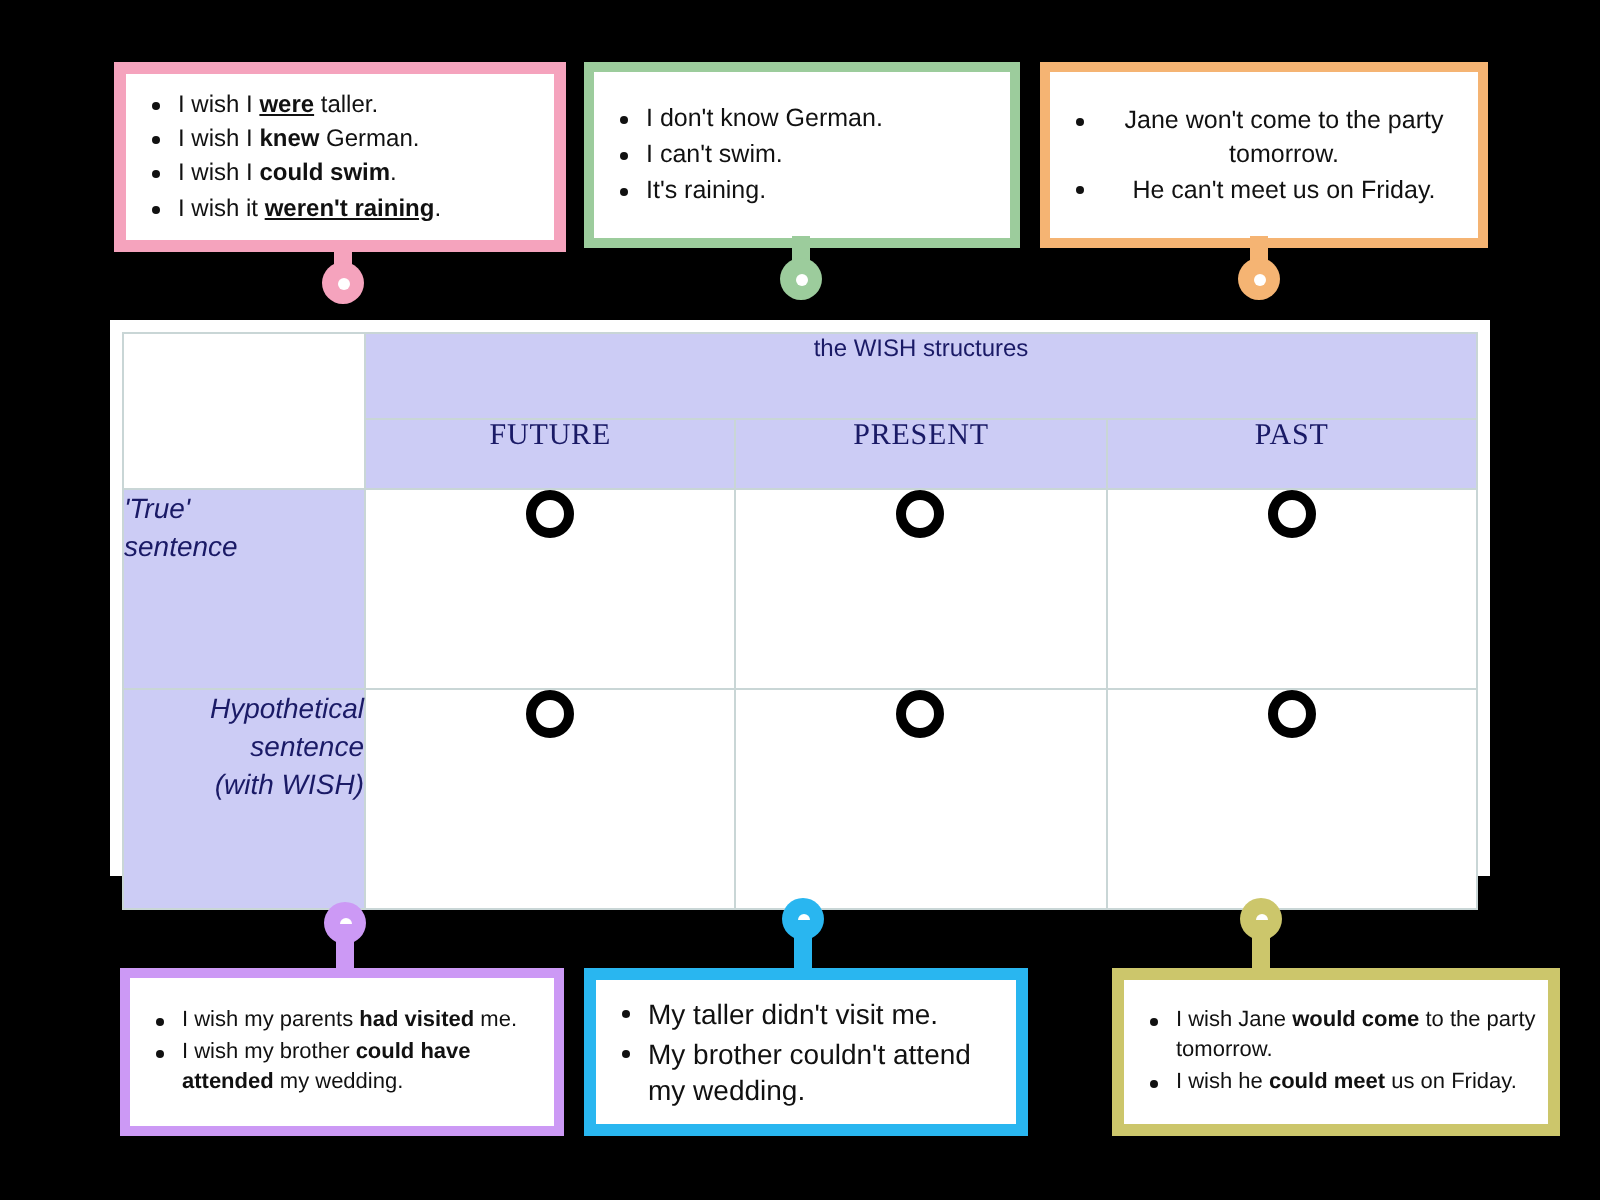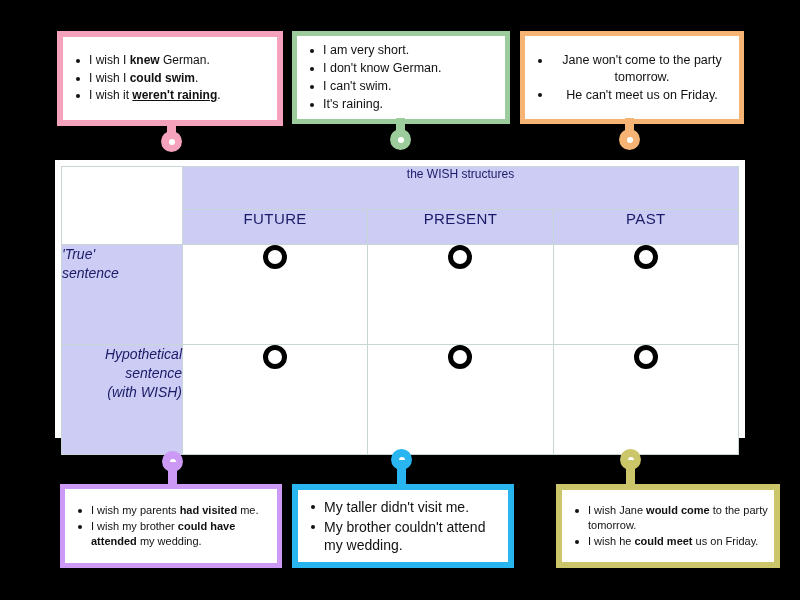--- a/index.html
+++ b/index.html
@@ -106,20 +106,21 @@
     height: 42px;
   }
   .col-head {
     background: #ccccf5;
     color: #1a1a66;
     font-size: 15px;
     text-align: center;
     vertical-align: middle;
     height: 34px;
     letter-spacing: 0.4px;
+    font-family: Liberation Serif, serif;
   }
   .row-head {
     background: #ccccf5;
     color: #1a1a66;
     font-style: italic;
     font-size: 14px;
     line-height: 1.36;
     padding: 9px 0 0 9px;
     vertical-align: top;
   }
@@ -136,29 +137,29 @@
     border: 5px solid #000000;
     border-radius: 50%;
     box-sizing: content-box;
   }
 </style>
 </head>
 <body>
 
 <div class="callout" id="top-box-0" style="left:57px; top:31px; width:226px; height:95px; border:6px solid #f5a3bd; font-size:12px;">
     <ul>
+      <li>I wish I <u><b>were</b></u> taller.</li>
       <li>I wish I <b>knew</b> German.</li>
       <li>I wish I <b>could swim</b>.</li>
       <li>I wish it <u><b>weren't raining</b></u>.</li>
     </ul>
   </div>
 
 <div class="callout" id="top-box-1" style="left:292px; top:31px; width:218px; height:93px; border:5px solid #9ccc9c; font-size:12.5px;">
     <ul>
-      <li>I am very short.</li>
       <li>I don't know German.</li>
       <li>I can't swim.</li>
       <li>It's raining.</li>
     </ul>
   </div>
 
 <div class="callout" id="top-box-2" style="left:520px; top:31px; width:224px; height:93px; border:5px solid #f5b473; font-size:12.5px;text-align:center;">
     <ul>
       <li>Jane won't come to the party tomorrow.</li>
       <li>He can't meet us on Friday.</li>

